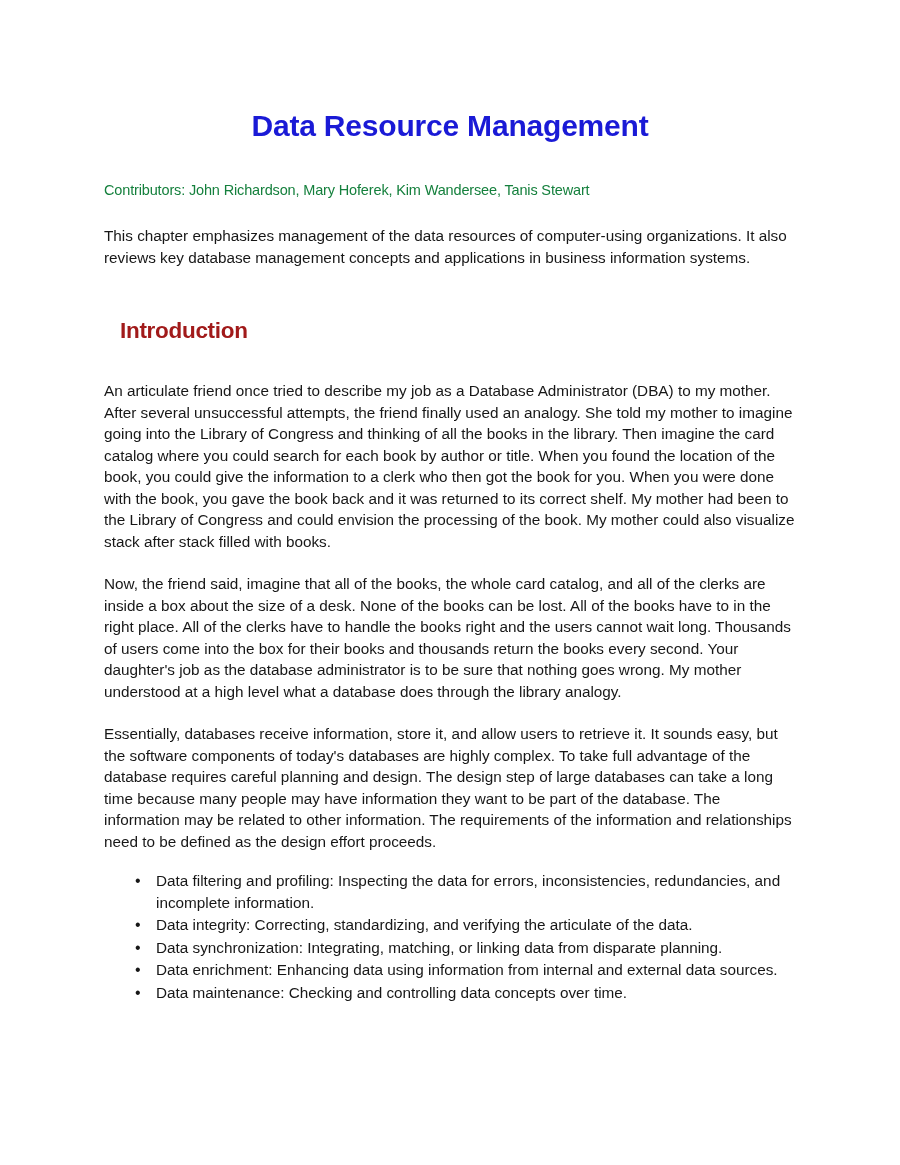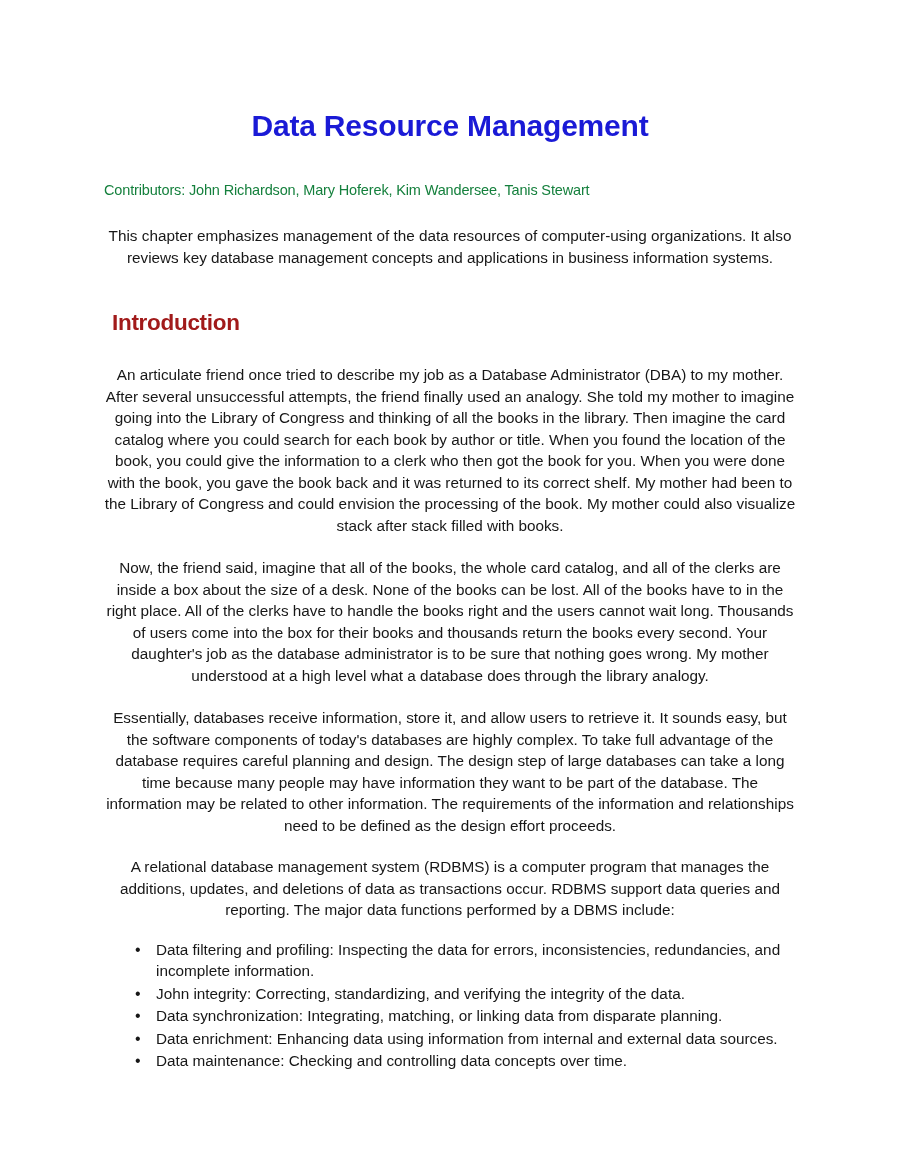--- a/index.html
+++ b/index.html
@@ -40,33 +40,33 @@
     margin: 0;
     padding-top: 36px;
     letter-spacing: -0.15px;
   }
   p.body-text {
     font-family: "Liberation Sans", sans-serif;
     font-size: 15.3px;
     line-height: 21.5px;
     color: #171717;
     margin: 0;
-    text-align: center;
+    text-align: left;
   }
   .gap-intro { padding-top: 25px; }
   .gap-para  { padding-top: 21px; }
   .gap-after-h { padding-top: 20px; }
 
   h2.section-heading {
     font-family: "Liberation Sans", sans-serif;
     font-weight: bold;
     font-size: 22.5px;
     line-height: 27px;
     color: #a11a1a;
-    margin: 8px;
+    margin: 16px;
     letter-spacing: -0.3px;
   }
   .h-intro { padding-top: 33px; }
   .h-rdbms { padding-top: 36px; }
 
   ul.func-list {
     margin: 0;
     padding: 18px 0 0 0;
     list-style: none;
   }
@@ -105,28 +105,27 @@
 
     <h2 class="section-heading h-intro">Introduction</h2>
 
     <p class="body-text gap-after-h">An articulate friend once tried to describe my job as a Database Administrator (DBA) to my mother. After several unsuccessful attempts, the friend finally used an analogy. She told my mother to imagine going into the Library of Congress and thinking of all the books in the library. Then imagine the card catalog where you could search for each book by author or title. When you found the location of the book, you could give the information to a clerk who then got the book for you. When you were done with the book, you gave the book back and it was returned to its correct shelf. My mother had been to the Library of Congress and could envision the processing of the book. My mother could also visualize stack after stack filled with books.</p>
 
     <p class="body-text gap-para">Now, the friend said, imagine that all of the books, the whole card catalog, and all of the clerks are inside a box about the size of a desk. None of the books can be lost. All of the books have to in the right place. All of the clerks have to handle the books right and the users cannot wait long. Thousands of users come into the box for their books and thousands return the books every second. Your daughter's job as the database administrator is to be sure that nothing goes wrong. My mother understood at a high level what a database does through the library analogy.</p>
 
     <p class="body-text gap-para">Essentially, databases receive information, store it, and allow users to retrieve it. It sounds easy, but the software components of today's databases are highly complex. To take full advantage of the database requires careful planning and design. The design step of large databases can take a long time because many people may have information they want to be part of the database. The information may be related to other information. The requirements of the information and relationships need to be defined as the design effort proceeds.</p>
 
 
-    <p class="body-text gap-after-h">A relational database management system (RDBMS) is a computer program that manages the additions, updates, and deletions of data as transactions occur.  RDBMS support data queries and reporting.  The major data functions performed by a DBMS include:</p>
 
     <ul class="func-list">
       <li>
         <span class="bullet">•</span><span class="term">Data filtering and profiling:</span><span> Inspecting the data for errors, inconsistencies, redundancies, and incomplete information.</span>
       </li>
       <li>
-        <span class="bullet">•</span><span class="term">John integrity:</span><span> Correcting, standardizing, and verifying the integrity of the data.</span>
+        <span class="bullet">•</span><span class="term">Data integrity:</span><span> Correcting, standardizing, and verifying the articulate of the data.</span>
       </li>
       <li>
         <span class="bullet">•</span><span class="term">Data synchronization:</span><span> Integrating, matching, or linking data from disparate planning.</span>
       </li>
       <li>
         <span class="bullet">•</span><span class="term">Data enrichment:</span><span> Enhancing data using information from internal and external data sources.</span>
       </li>
       <li>
         <span class="bullet">•</span><span class="term">Data maintenance:</span><span> Checking and controlling data concepts over time.</span>
       </li>

